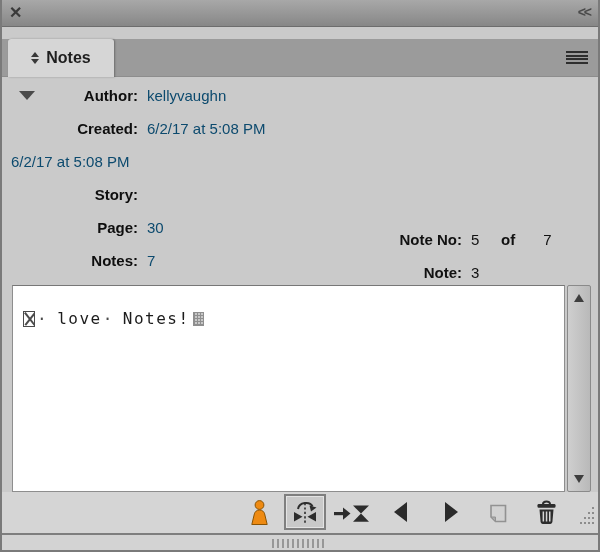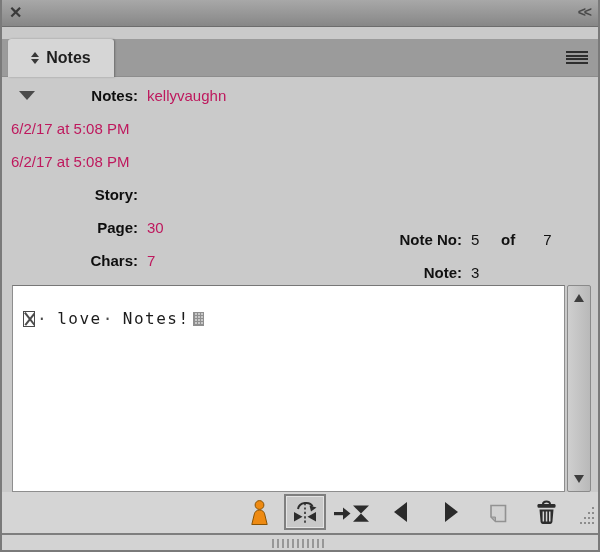--- a/index.html
+++ b/index.html
@@ -42,21 +42,21 @@
     background:repeating-linear-gradient(180deg,#2e2e2e 0 2px,rgba(0,0,0,0) 2px 3.6px);
   }
   
   .info{position:absolute;left:0;top:65px;width:596px;height:220px;padding-top:14px;box-sizing:border-box;}
   .disclosure{
     position:absolute;left:17px;top:26px;width:0;height:0;
     border-left:8px solid transparent;border-right:8px solid transparent;border-top:9px solid #4a4a4a;
   }
   .irow{position:relative;height:33px;display:flex;align-items:center;font-size:15px;}
   .ilabel{width:136px;text-align:right;font-weight:bold;color:#0e0e0e;}
-  .ivalue{margin-left:9px;color:#be185d;}
+  .ivalue{margin-left:9px;color:#0c4a6e;}
   .rgroup{position:absolute;left:355px;top:12px;height:33px;display:flex;align-items:center;font-size:15px;}
   .rlabel{width:105px;text-align:right;font-weight:bold;}
   .rvalue{margin-left:9px;width:30px;}
   .oflabel{font-weight:bold;}
   .rtotal{margin-left:28px;}
   
   .editor{
     position:absolute;left:10px;top:285px;width:553px;height:207px;box-sizing:border-box;
     background:#ffffff;border:1px solid #8e8e8e;border-top-color:#777;
   }
@@ -125,45 +125,46 @@
       </span>
       <span class="tab-label">Notes</span>
     </div>
     <div class="menu-icon"></div>
   </div>
 
   <div class="info">
     <span class="disclosure"></span>
 
     <div class="irow">
-      <span class="ilabel">Notes:</span>
+      <span class="ilabel">Author:</span>
       <span class="ivalue">kellyvaughn</span>
     </div>
     <div class="irow">
+      <span class="ilabel">Created:</span>
       <span class="ivalue">6/2/17 at 5:08 PM</span>
     </div>
     <div class="irow">
       <span class="ivalue">6/2/17 at 5:08 PM</span>
     </div>
     <div class="irow">
       <span class="ilabel">Story:</span>
       <span class="ivalue"></span>
     </div>
     <div class="irow">
       <span class="ilabel">Page:</span>
       <span class="ivalue">30</span>
       <span class="rgroup">
         <span class="rlabel">Note No:</span>
         <span class="rvalue">5</span>
         <span class="oflabel">of</span>
         <span class="rtotal">7</span>
       </span>
     </div>
     <div class="irow">
-      <span class="ilabel">Chars:</span>
+      <span class="ilabel">Notes:</span>
       <span class="ivalue">7</span>
       <span class="rgroup">
         <span class="rlabel">Note:</span>
         <span class="rvalue">3</span>
       </span>
     </div>
   </div>
 
   <div class="editor">
     <div class="note-line">

